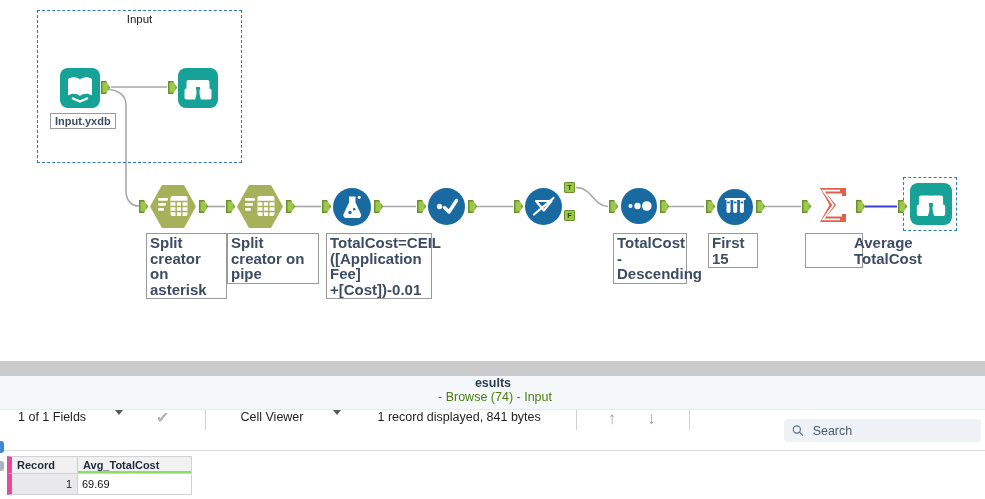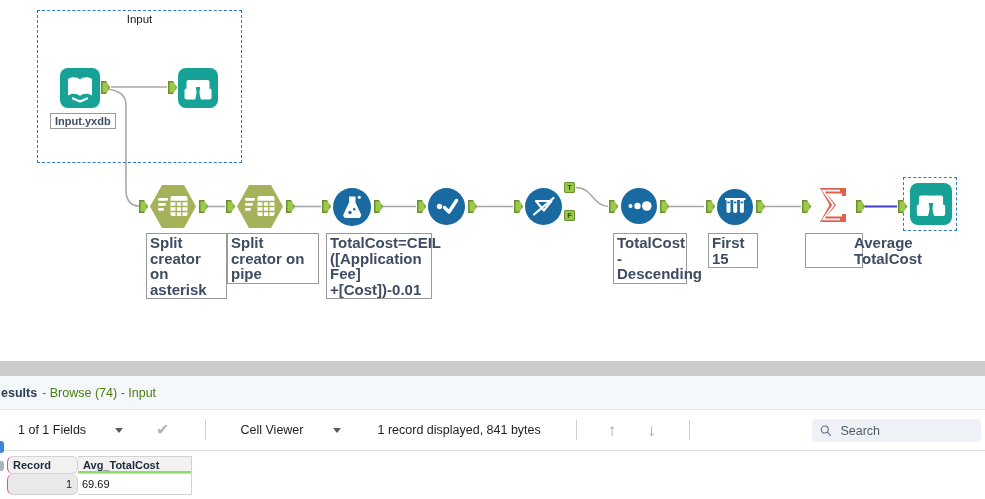--- a/index.html
+++ b/index.html
@@ -29,42 +29,42 @@
   .selbox{position:absolute;left:903px;top:177px;width:54px;height:54px;
           border:1px dashed #2E7AC1;}
   .ann{position:absolute;background:#fff;border:1px solid #9A9A9A;
        font-size:15px;font-weight:700;color:#3E4C63;line-height:15.5px;
        padding:1px 3px;white-space:pre-line;}
   .tool-label{position:absolute;left:50px;top:113px;background:#fff;border:1px solid #9A9A9A;
        font-size:11px;font-weight:700;color:#3E4C63;padding:1px 4px;}
   
   .splitter{position:absolute;left:0;top:361px;width:985px;height:15px;background:#CBCBCB;}
   .results-header{position:absolute;left:0;top:376px;width:985px;height:34px;background:#F4F8FB;
-       display:flex;align-items:center;border-bottom:1px solid #E6EBEF;}
+       display:flex;align-items:center;border-bottom:1px solid #E6EBEF;flex-direction:column;}
   .rh-bold{margin-left:1px;font-size:12.5px;font-weight:700;color:#2C3E50;}
   .rh-rest{margin-left:5px;font-size:12.5px;color:#4d7c0f;}
   .results-toolbar{position:absolute;left:0;top:410px;width:985px;height:41px;background:#fff;
-       border-bottom:1px solid #DCDCDC;display:flex;align-items:center;font-size:12.5px;color:#1f1f1f;gap:20px;}
+       border-bottom:1px solid #DCDCDC;display:flex;font-size:12.5px;color:#1f1f1f;gap:20px;}
   .caret{width:0;height:0;border-left:4px solid transparent;border-right:4px solid transparent;
        border-top:5px solid #5a5a5a;display:inline-block;}
   .tb-check{font-size:16px;color:#B3B3B3;line-height:1;}
   .tb-sep{width:1px;height:20px;background:#D0D0D0;}
   .tb-arrow{font-size:17px;color:#9CA3AA;line-height:1;}
-  .searchbox{position:absolute;right:4px;top:9px;width:169px;height:23px;background:#EEF2F7;
+  .searchbox{position:absolute;right:4px;top:9px;width:197px;height:23px;background:#EEF2F7;
        border-radius:4px;display:flex;align-items:center;padding:0 8px;}
   .searchbox input{border:none;background:transparent;outline:none;font-size:12.5px;color:#333;
        width:100%;margin-left:7px;font-family:"Liberation Sans",sans-serif;}
   .searchbox input::placeholder{color:#4C5A68;opacity:1;}
   .left-chip1{position:absolute;left:0;top:441px;width:4px;height:12px;background:#3D87D4;border-radius:0 3px 3px 0;}
   .left-chip2{position:absolute;left:0;top:461px;width:4px;height:10px;background:#AAB4BD;border-radius:0 3px 3px 0;}
   
   .grid{position:absolute;left:7px;top:456px;font-size:11px;}
   .grid-row{display:flex;}
   .cell{border:1px solid #D2D2D2;border-left:none;position:relative;display:flex;align-items:center;}
-  .grid-row .cell:first-child{border-left:1px solid #ec4899;border-radius:6px;}
+  .grid-row .cell:first-child{border-left:5px solid #ec4899;}
   .grid-row + .grid-row .cell{border-top:none;}
   .h-cell{background:#F1F1F2;font-weight:700;color:#1E2A3A;height:18px;padding:0 5px;}
   .c-rec-h{width:71px;}
   .c-val-h{width:114px;}
   .underline{position:absolute;left:0;right:0;bottom:0;height:2.5px;background:#8BDE6A;}
   .d-cell{height:21px;}
   .c-rec{width:71px;background:#E9E9EC;justify-content:flex-end;padding:0 5px;color:#222;}
   .c-val{width:114px;background:#fff;padding:0 4px;color:#111;}
 </style>
 </head>

